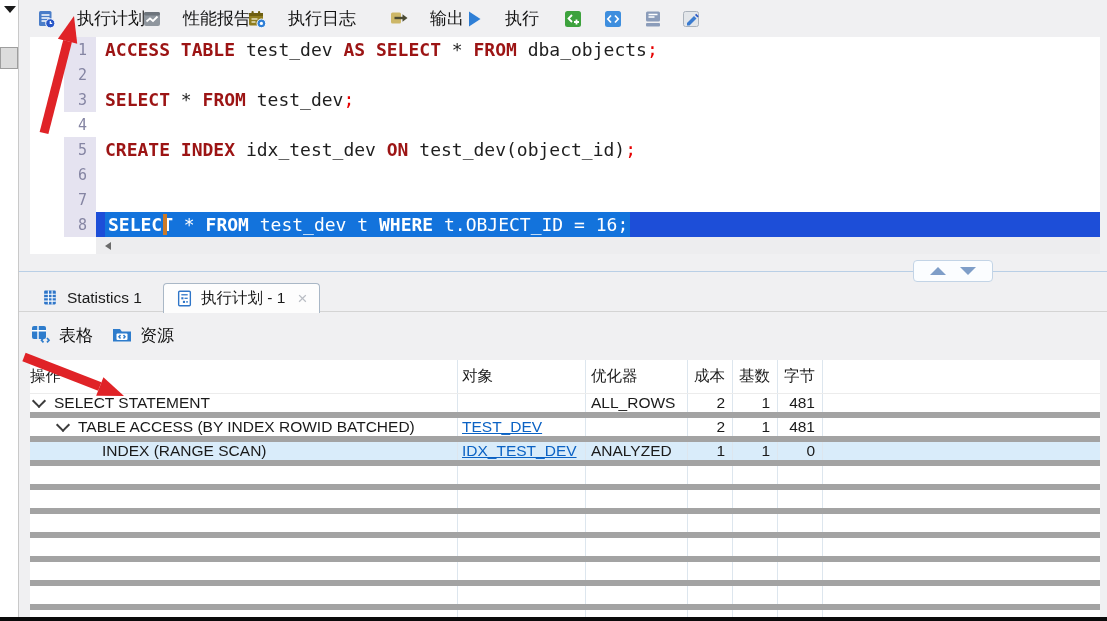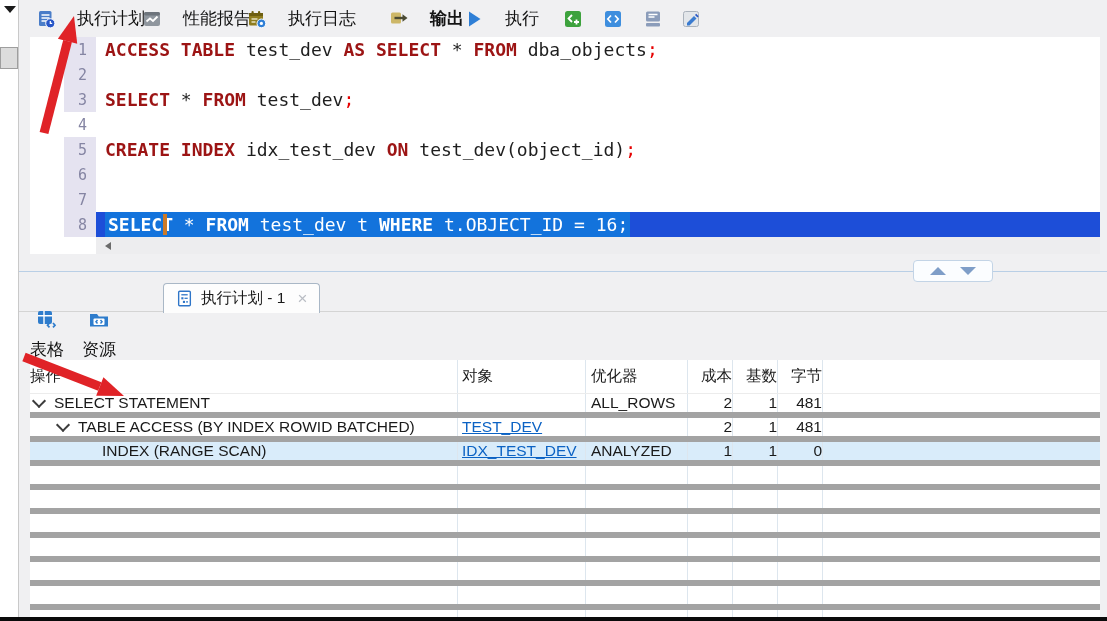--- a/index.html
+++ b/index.html
@@ -45,35 +45,35 @@
   
   .tabbar-line{position:absolute;left:19px;right:0;top:311px;height:1px;background:#d4d4d4;}
   .tab{position:absolute;top:283px;height:29px;display:flex;align-items:center;gap:8px;padding:0 12px;box-sizing:border-box;}
   .tab .t-lbl{font-size:15.5px;color:#1a1a1a;white-space:nowrap;}
   .tab.active{background:#fdfdfd;border:1px solid #a9b7c6;border-bottom:none;border-radius:4px 4px 0 0;z-index:2;height:30px;}
   .t-ico{width:17px;height:17px;flex:0 0 auto;}
   .t-close{font-size:17px;color:#b9bdc4;margin-left:4px;line-height:1;}
 
   
   .subtb{position:absolute;left:30px;top:318px;height:34px;display:flex;align-items:center;gap:18px;}
-  .sub-btn{display:flex;align-items:center;gap:7px;flex-direction:column;}
+  .sub-btn{display:flex;gap:7px;}
   .sub-btn .lbl{font-size:17px;color:#141414;white-space:nowrap;}
   .sub-ico{width:22px;height:22px;}
 
   
   .plan{position:absolute;left:30px;top:360px;width:1070px;height:257px;background:#ffffff;overflow:hidden;font-size:15.5px;color:#1a1a1a;}
   .prow{display:flex;height:24px;align-items:center;border-bottom:6px solid #a3a3a3;box-sizing:border-box;}
   .prow.hdr{height:34px;border-bottom:1px solid #ececec;}
   .prow.selrow{background:#d9ecfa;}
   .pc{height:100%;display:flex;align-items:center;box-sizing:border-box;overflow:hidden;white-space:nowrap;}
   .vline{border-right:1px solid #dde6ee;}
   .c-op{width:428px;}
   .c-obj{width:128px;padding-left:4px;}
   .c-opt{width:102px;padding-left:5px;}
-  .c-num{width:45px;justify-content:flex-end;}
+  .c-num{width:45px;justify-content:flex-end;padding-right:7px;}
   .c-fill{flex:1;}
   .chev{display:inline-block;width:8px;height:8px;border-right:2px solid #3c3c3c;border-bottom:2px solid #3c3c3c;transform:rotate(45deg);margin:-4px 10px 0 4px;flex:0 0 auto;}
   .chev.hide{visibility:hidden;}
   .indent{display:inline-block;flex:0 0 auto;}
   .plink{color:#0b62c4;text-decoration:underline;}
 
   .black-bar{position:absolute;left:0;top:617px;width:1107px;height:4px;background:#0a0a0a;}
 
   .annot{position:absolute;left:0;top:0;pointer-events:none;z-index:50;}
 </style>
@@ -116,21 +116,21 @@
             <rect x="2" y="4" width="14" height="3" fill="#6e5f12"></rect>
             <rect x="4.5" y="2" width="2.2" height="4" rx="1" fill="#6e5f12"></rect>
             <rect x="11" y="2" width="2.2" height="4" rx="1" fill="#6e5f12"></rect>
             <path d="M4.5 10h6M4.5 13h4" stroke="#e8e2c2" stroke-width="1.4"></path>
             <circle cx="14.4" cy="14.4" r="4.4" fill="#2f7fd6" stroke="#fff" stroke-width="1"></circle>
             <circle cx="14.4" cy="14.4" r="1.6" fill="#fff"></circle>
           </svg>
       </span>
       <span class="lbl">执行日志</span>
     </div>
-    <div class="tb-btn" style="left:370px;font-weight:bold;">
+    <div class="tb-btn" style="left:370px;">
       <span class="tb-ico">
         <svg viewBox="0 0 20 20" width="20" height="20">
             <rect x="2" y="3.5" width="10" height="11" rx="1.5" fill="#cdb768"></rect>
             <path d="M5.5 9h9.5" stroke="#4a4a33" stroke-width="2.4"></path>
             <polygon points="13.5,5.2 18.5,9 13.5,12.8" fill="#4a4a33"></polygon>
           </svg>
       </span>
       <span class="lbl">输出</span>
     </div>
     <div class="tb-btn" style="left:445px;">
@@ -236,20 +236,29 @@
     </div>
   </div>
 
   <div class="split-line"></div>
   <div class="split-ctl">
     <span class="tri-up"></span>
     <span class="tri-dn"></span>
   </div>
 
   <div class="tabbar-line"></div>
+  <div class="tab" style="left:30px;">
+    <span class="t-ico">
+      <svg viewBox="0 0 16 16" width="17" height="17">
+          <rect x="2" y="1.5" width="11" height="13" rx="1" fill="#2e75c8"></rect>
+          <path d="M2 5h11M2 8.2h11M2 11.4h11M6 1.5v13M9.5 1.5v13" stroke="#fff" stroke-width="1"></path>
+        </svg>
+    </span>
+    <span class="t-lbl">Statistics 1</span>
+  </div>
   <div class="tab active" style="left:163px;">
     <span class="t-ico">
       <svg viewBox="0 0 16 16" width="17" height="17">
           <rect x="2.5" y="1.2" width="11" height="13.6" rx="1" fill="#fff" stroke="#2e75c8" stroke-width="1.3"></rect>
           <path d="M5 4.5h6" stroke="#2e75c8" stroke-width="1.2"></path>
           <rect x="5" y="6.8" width="2" height="2" fill="#2e75c8"></rect>
           <path d="M8 7.8h3" stroke="#2e75c8" stroke-width="1.2"></path>
           <rect x="6.5" y="10.2" width="2" height="2" fill="#2e75c8"></rect>
           <path d="M9.5 11.2h1.8" stroke="#2e75c8" stroke-width="1.2"></path>
         </svg>

